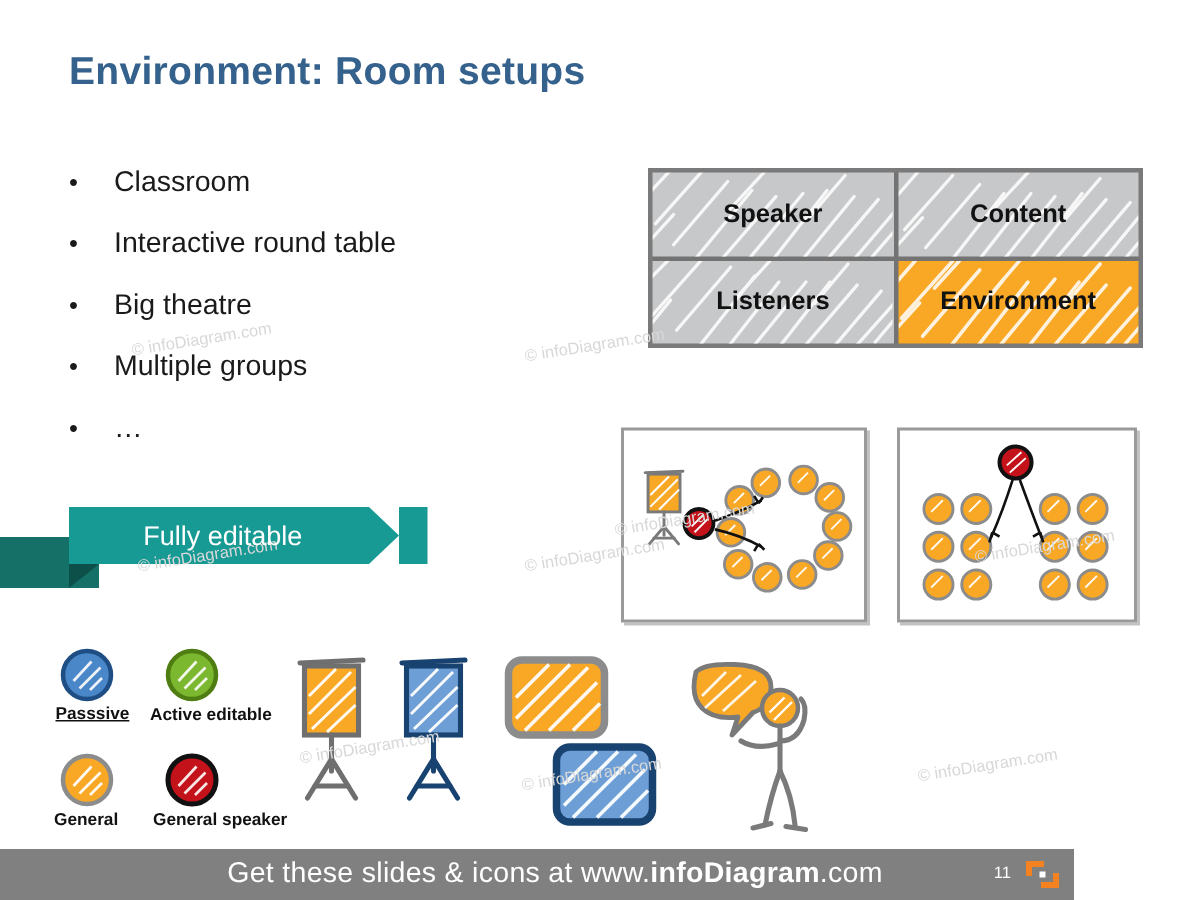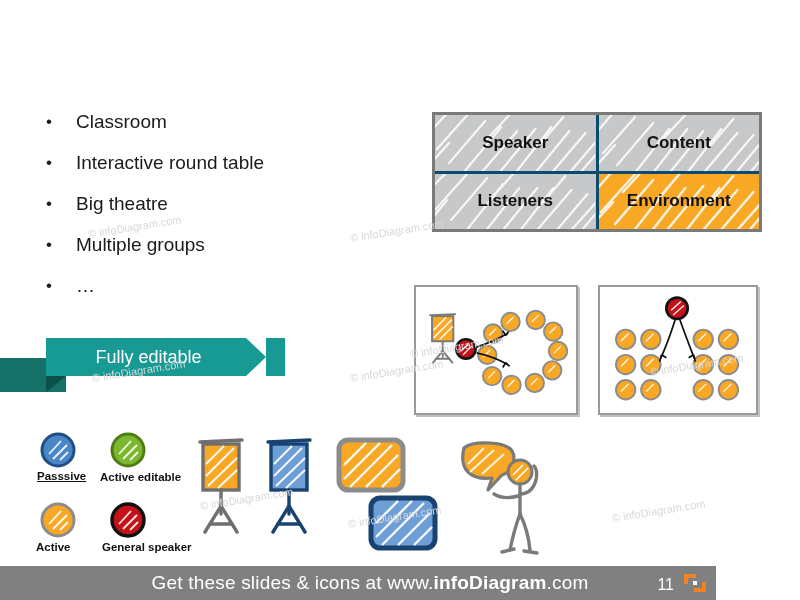--- a/index.html
+++ b/index.html
@@ -18,21 +18,21 @@
 
   
   #bullet-list{position:absolute;left:42px;top:112px;width:330px;}
   .bullet-row{display:flex;align-items:flex-start;margin-bottom:19px;height:22px;}
   .bullet-dot{width:30px;flex:0 0 30px;color:#1a1a1a;font-size:17px;line-height:20px;text-align:left;padding-left:4px;}
   .bullet-text{font-size:19px;color:#1a1a1a;line-height:20px;}
 
   
   #matrix{position:absolute;left:432px;top:112px;width:330px;height:120px;
     display:grid;grid-template-columns:1fr 1fr;grid-template-rows:1fr 1fr;
-    border:3px solid #7a7a7a;box-sizing:border-box;background:#0c4a6e;gap:3px;}
+    border:3px solid #7a7a7a;box-sizing:border-box;background:#737373;gap:3px;}
   .mcell{position:relative;display:flex;align-items:center;justify-content:center;overflow:hidden;}
   .mcell .mlabel{position:relative;z-index:3;font-size:17px;font-weight:bold;color:#111;}
   .mcell.grey{background:#c6c8ca;}
   .mcell.orange{background:#f9a825;justify-content:center;}
   .hatch{position:absolute;inset:0;z-index:1;opacity:.85;}
 
   
   .room-panel{position:absolute;background:#fff;border:2px solid #9a9a9a;
     box-shadow:2px 2px 0 rgba(120,120,120,.45);box-sizing:border-box;}
   #room-roundtable{left:414px;top:285px;width:164px;height:130px;}
@@ -62,28 +62,29 @@
   
   .wm{position:absolute;color:#d8d8d8;font-size:11px;white-space:nowrap;
       transform:rotate(-9deg);transform-origin:left center;user-select:none;}
 
   
   #footer{position:absolute;left:0;bottom:0;width:716px;height:34px;background:#808080;}
   #footer-text{position:absolute;left:0;top:0;width:800px;height:34px;
     display:flex;align-items:center;justify-content:center;
     color:#fff;font-size:19px;letter-spacing:.2px;padding-right:60px;box-sizing:border-box;}
   #footer-text b{font-weight:bold;}
-  #page-number{position:absolute;right:42px;top:10px;color:#fff;font-size:16px;margin-left:24px;}
+  #page-number{position:absolute;right:42px;top:10px;color:#fff;font-size:11px;margin-left:24px;}
   #logo{position:absolute;right:8px;top:6px;width:26px;height:22px;}
 </style>
 </head>
 <body>
 
 <div class="slide">
 
+  <div id="page-title">Environment: Room setups</div>
 
   <div id="bullet-list">
     <div class="bullet-row">
       <span class="bullet-dot">•</span>
       <span class="bullet-text">Classroom</span>
     </div>
     <div class="bullet-row">
       <span class="bullet-dot">•</span>
       <span class="bullet-text">Interactive round table</span>
     </div>
@@ -326,21 +327,21 @@
     </div>
     <div class="legend-group" style="left:8px;top:70px;">
       <svg class="legend-dot" viewBox="0 0 40 40">
         <circle cx="20" cy="20" r="16" fill="#f9a825" stroke="#8c8c8c" stroke-width="3"></circle>
         <g stroke="#ffffff" stroke-width="1.8" opacity=".95">
           <path d="M11 24 L23 11"></path>
             <path d="M15 29 L29 15"></path>
             <path d="M22 30 L30 22"></path>
         </g>
       </svg>
-      <div class="legend-label" style="left:-2px;top:41px;">Active</div>
+      <div class="legend-label" style="left:-2px;top:41px;">General</div>
     </div>
     <div class="legend-group" style="left:78px;top:70px;">
       <svg class="legend-dot" viewBox="0 0 40 40">
         <circle cx="20" cy="20" r="16" fill="#c3121a" stroke="#111111" stroke-width="3.4"></circle>
         <g stroke="#ffffff" stroke-width="1.8" opacity=".9">
           <path d="M11 24 L23 11"></path>
             <path d="M15 29 L29 15"></path>
             <path d="M22 30 L30 22"></path>
         </g>
       </svg>

